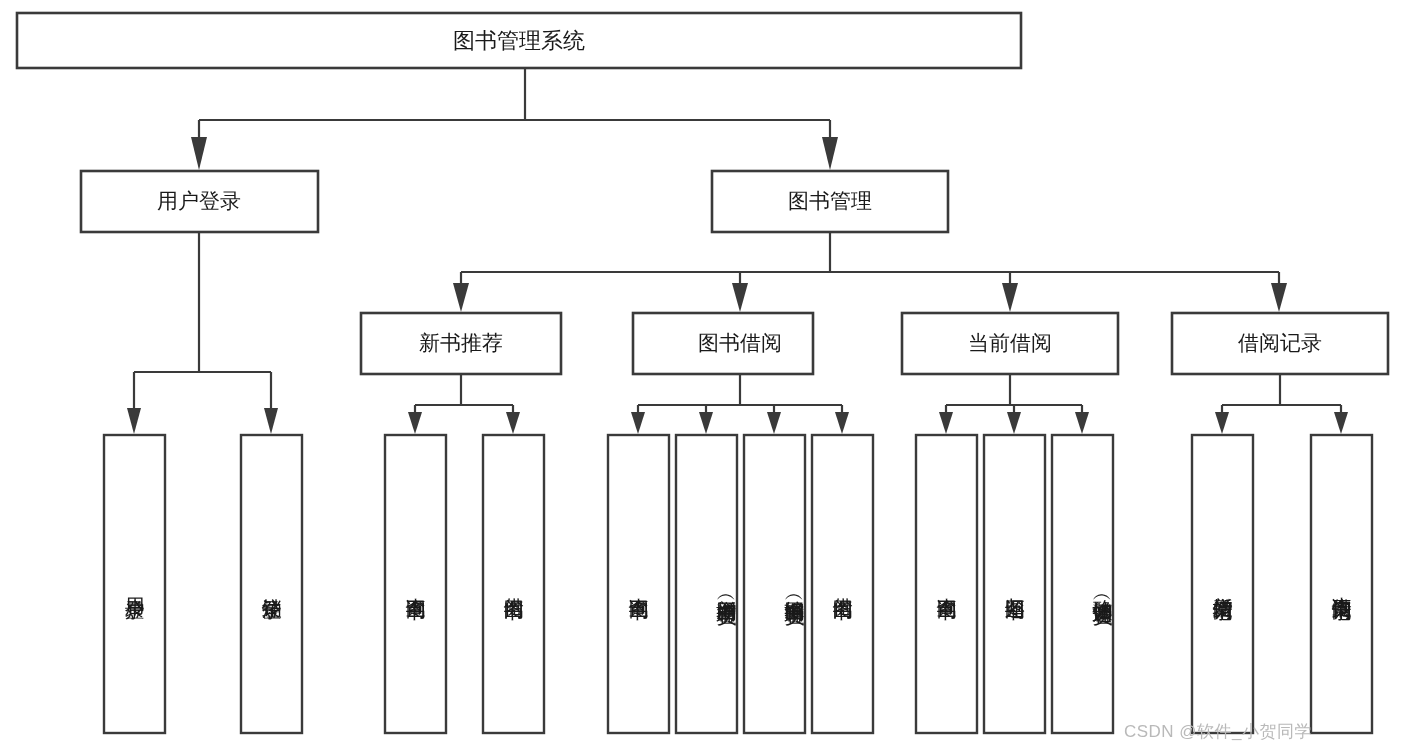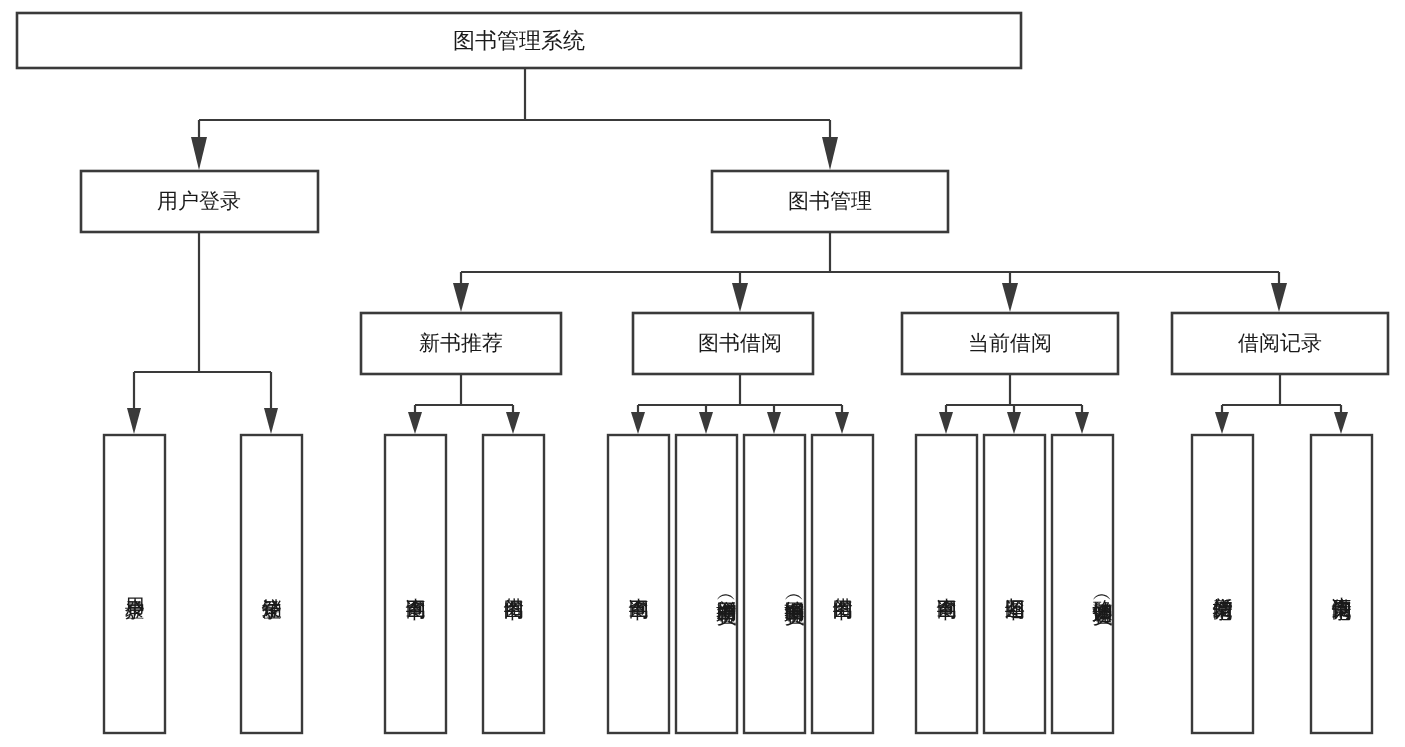--- a/index.html
+++ b/index.html
@@ -232,14 +232,15 @@
   <div class="leaf-label" style="left:744px; top:435px; width:61px; height:298px; align-items:flex-start; padding-top:8px; box-sizing:border-box;">编辑图书（管理员）</div>
   <div class="leaf-label" style="left:812px; top:435px; width:61px; height:298px;">借阅图书</div>
 
   <div class="leaf-label" style="left:916px; top:435px; width:61px; height:298px;">查询图书</div>
   <div class="leaf-label" style="left:984px; top:435px; width:61px; height:298px;">归还图书</div>
   <div class="leaf-label" style="left:1052px; top:435px; width:61px; height:298px; align-items:flex-start; padding-top:8px; box-sizing:border-box;">确认归还（管理员）</div>
 
   <div class="leaf-label" style="left:1192px; top:435px; width:61px; height:298px;">新增借阅记录</div>
   <div class="leaf-label" style="left:1311px; top:435px; width:61px; height:298px;">查询借阅记录</div>
 
+  <div class="watermark">CSDN @软件_小贺同学</div>
 
 </div>
 
 </body></html>

